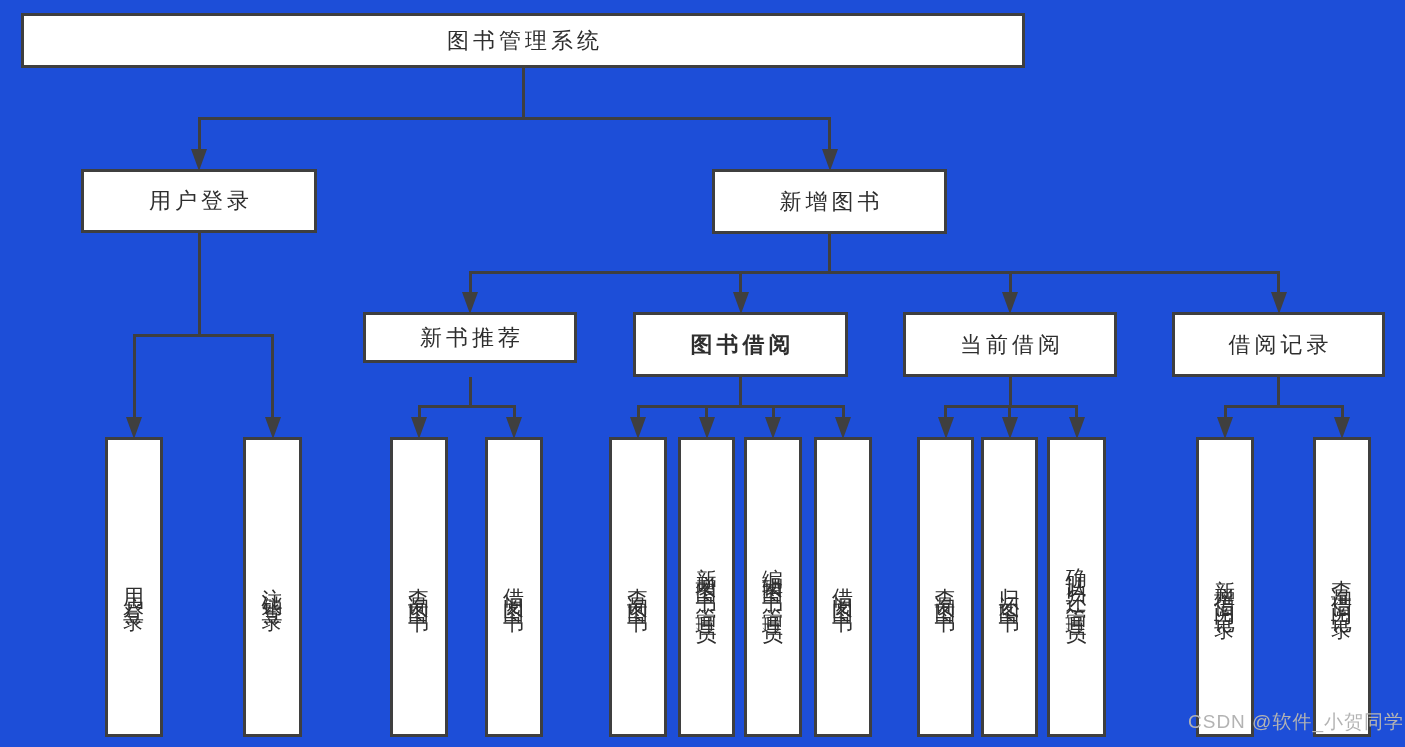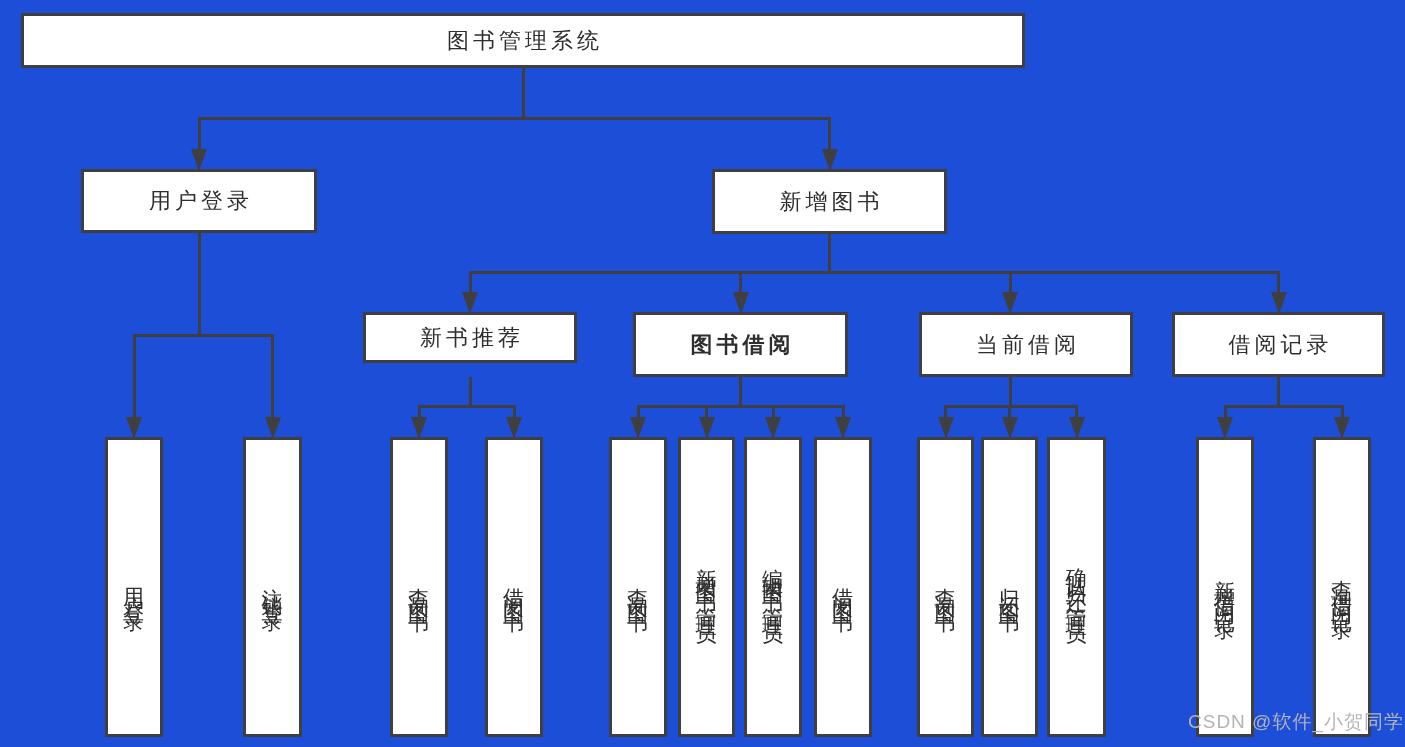--- a/index.html
+++ b/index.html
@@ -133,21 +133,21 @@
       </div>
       <div class="node" style="left: 712px; top: 169px; width: 235px; height: 65px; border-color: rgb(63, 63, 63);">
         <span class="node-label" style="color: rgb(46, 46, 46);">新增图书</span>
       </div>
       <div class="node" style="left: 363px; top: 312px; width: 214px; height: 51px; border-color: rgb(63, 63, 63); font-family: Liberation Serif, serif;">
         <span class="node-label" style="color: rgb(46, 46, 46);">新书推荐</span>
       </div>
       <div class="node" style="left: 633px; top: 312px; width: 215px; height: 65px; border-color: rgb(63, 63, 63);">
         <span class="node-label" style="color: rgb(46, 46, 46); font-weight: bold;">图书借阅</span>
       </div>
-      <div class="node" style="left: 903px; top: 312px; width: 214px; height: 65px; border-color: rgb(63, 63, 63); margin-left: 16px;">
+      <div class="node" style="left: 903px; top: 312px; width: 214px; height: 65px; border-color: rgb(63, 63, 63);">
         <span class="node-label" style="color: rgb(46, 46, 46);">当前借阅</span>
       </div>
       <div class="node" style="left: 1172px; top: 312px; width: 213px; height: 65px; border-color: rgb(63, 63, 63);">
         <span class="node-label" style="color: rgb(46, 46, 46);">借阅记录</span>
       </div>
       <div class="node vertical" style="left: 105px; top: 437px; width: 58px; height: 300px; border-color: rgb(63, 63, 63);">
         <span class="node-label" style="color: rgb(46, 46, 46);">用户登录</span>
       </div>
       <div class="node vertical" style="left: 243px; top: 437px; width: 59px; height: 300px; border-color: rgb(63, 63, 63);">
         <span class="node-label" style="color: rgb(46, 46, 46);">注销登录</span>

